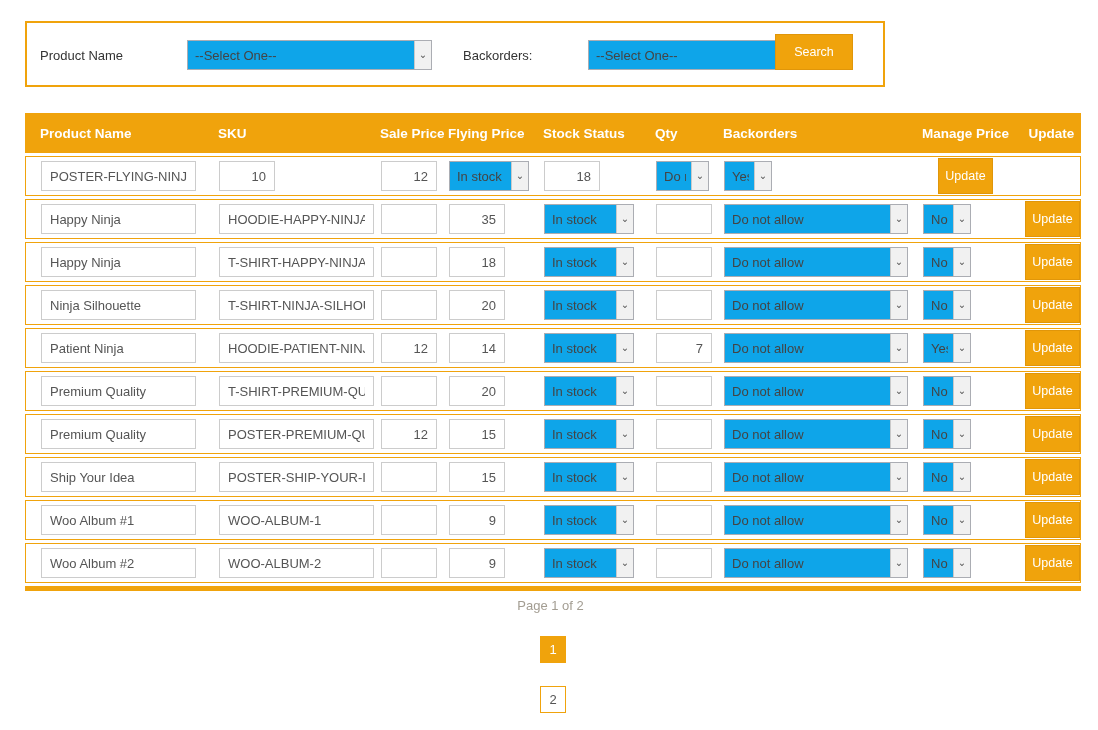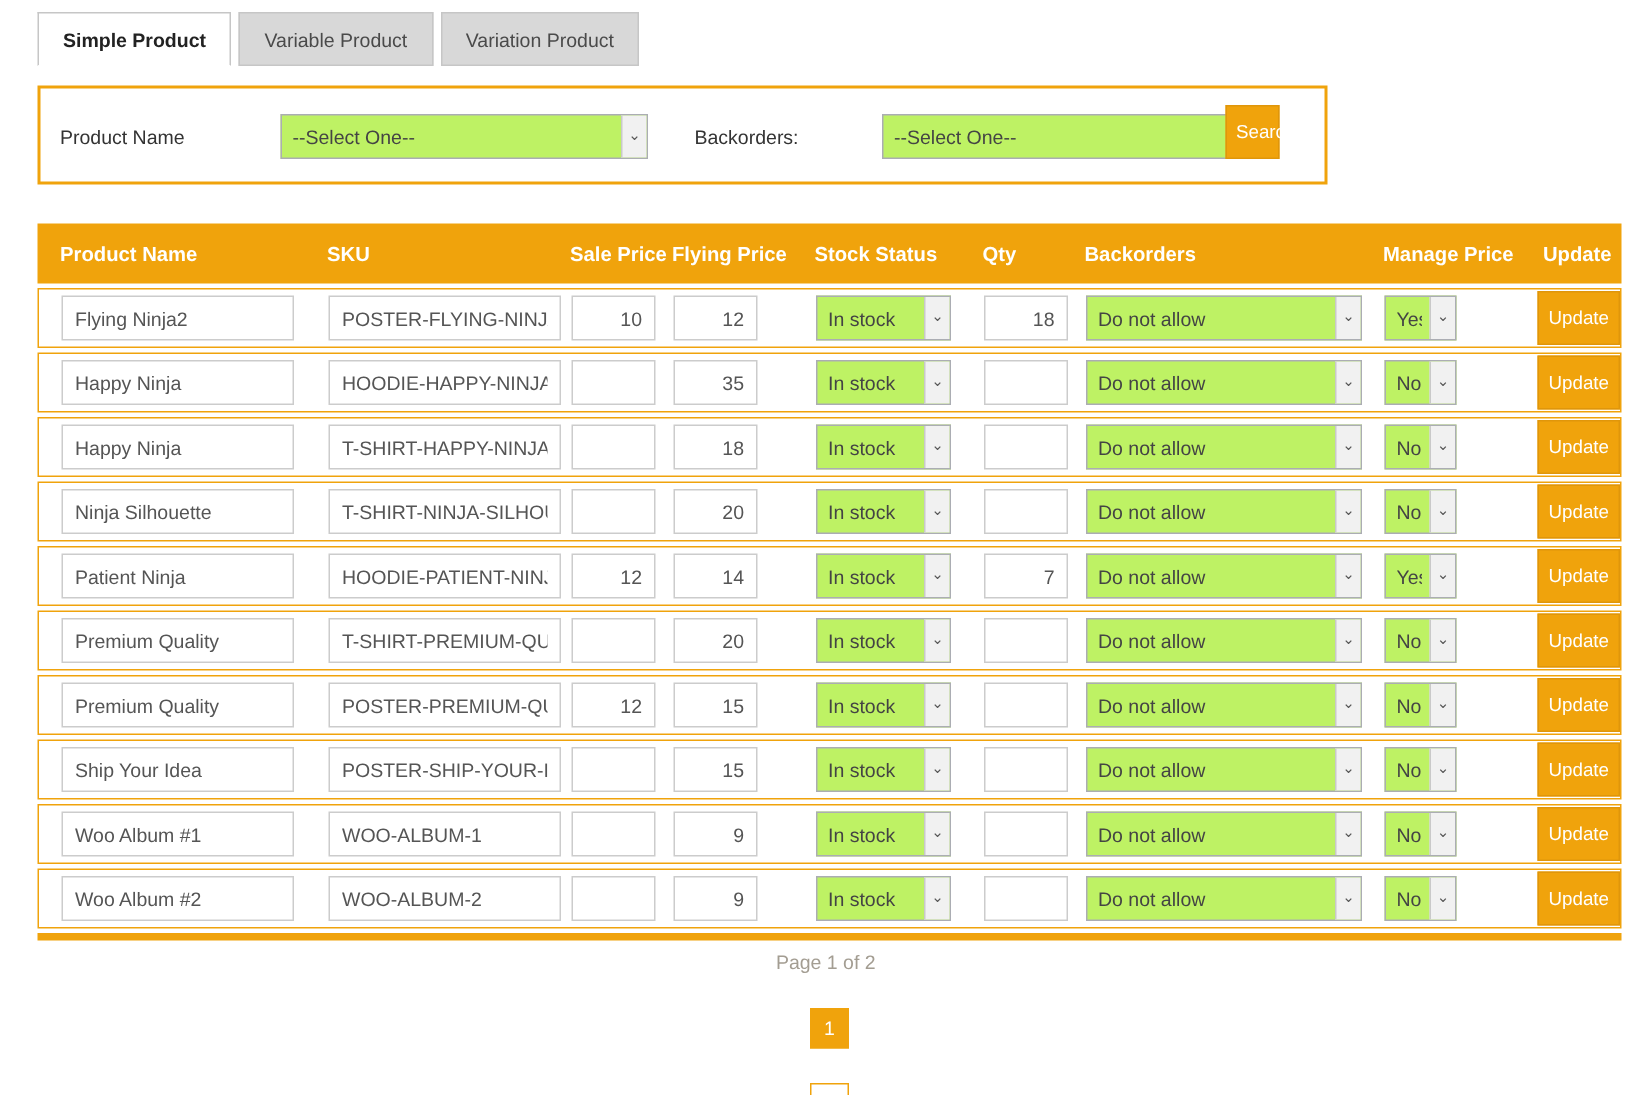--- a/index.html
+++ b/index.html
@@ -26,38 +26,38 @@
   }
   .filter-row { display: flex; align-items: center; }
   .filter-label { color: #333; }
   .lbl-product { width: 147px; }
   .lbl-back { width: 125px; margin-left: 31px; }
 
   
   .select-wrap { position: relative; display: inline-block; height: 30px; background: #fff; }
   .select-wrap select {
     appearance: none; -webkit-appearance: none; -moz-appearance: none;
-    width: 100%; height: 30px; border: 1px solid #abadb3; background: #bef264;
+    width: 100%; height: 30px; border: 1px solid #abadb3; background: #0ea5e9;
     font-family: inherit; font-size: 13px; color: #444; padding: 0 22px 0 7px; border-radius: 0;
   }
   .dd {
     position: absolute; right: 1px; top: 1px; bottom: 1px; width: 17px;
     background: #f1f1f1; border-left: 1px solid #c9c9c9; color: #555;
     display: flex; align-items: center; justify-content: center;
     font-size: 10px; line-height: 1; pointer-events: none;
   }
   .w-filter { width: 245px; }
   .w-filter2 { width: 250px; }
   .w-stock { width: 90px; }
   .w-back { width: 216px; }
   .w-manage { width: 48px; }
 
   .btn-search {
     position: absolute; right: 30px; bottom: 15px;
-    width: 36px; height: 36px; background: var(--accent); color: #fff;
+    width: 78px; height: 36px; background: var(--accent); color: #fff;
     border: 1px solid #e0960a; font-family: inherit; font-size: 12.5px; cursor: pointer;
   }
 
   
   .table { margin-top: 26px; width: 1056px; }
   .thead {
     display: grid; grid-template-columns: var(--cols); align-items: center;
     background: var(--accent); color: #fff; font-weight: bold; font-size: 13.5px;
     height: 40px; margin-bottom: 3px;
   }
@@ -93,25 +93,20 @@
     min-width: 25px; height: 27px; padding: 0 8px; background: #fff;
     border: 1px solid var(--accent); color: #555; font-family: inherit; font-size: 13px; cursor: pointer;
   }
   .page-btn.active { background: var(--accent); color: #fff; }
 </style>
 </head>
 <body>
 
 <div class="wrap">
 
-  <div class="tabs">
-    <div class="tab active">Simple Product</div>
-    <div class="tab">Variable Product</div>
-    <div class="tab">Variation Product</div>
-  </div>
 
   <div class="filter-panel">
     <div class="filter-row">
       <span class="filter-label lbl-product">Product Name</span>
       <span class="select-wrap w-filter">
         <select><option>--Select One--</option></select>
         <span class="dd">⌄</span>
       </span>
       <span class="filter-label lbl-back">Backorders:</span>
       <span class="select-wrap w-filter2">
@@ -130,23 +125,20 @@
       <div>Flying Price</div>
       <div>Stock Status</div>
       <div>Qty</div>
       <div>Backorders</div>
       <div>Manage Price</div>
       <div class="th-update">Update</div>
     </div>
     <div>
   <div class="row">
     <div class="cell">
-            <input class="txt" value="Flying Ninja2" style="">
-          </div>
-    <div class="cell">
             <input class="txt" value="POSTER-FLYING-NINJA" style="">
           </div>
     <div class="cell">
             <input class="num" value="10" style="">
           </div>
     <div class="cell">
             <input class="num" value="12" style="">
           </div>
     <div class="cell">
       <span class="select-wrap w-stock">

